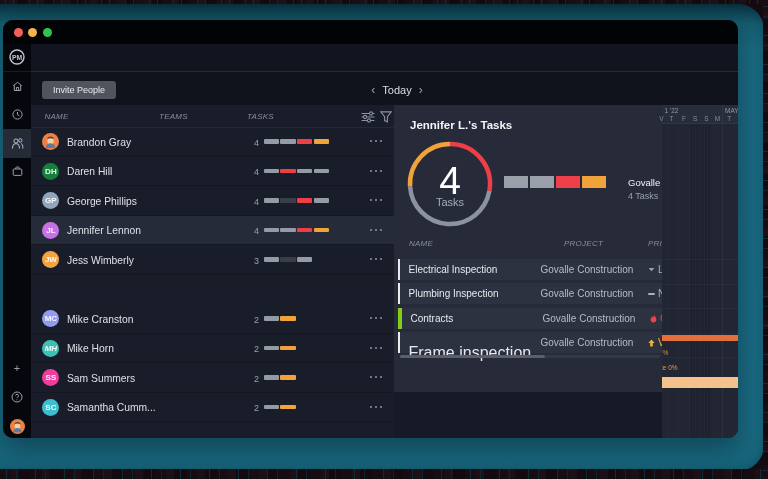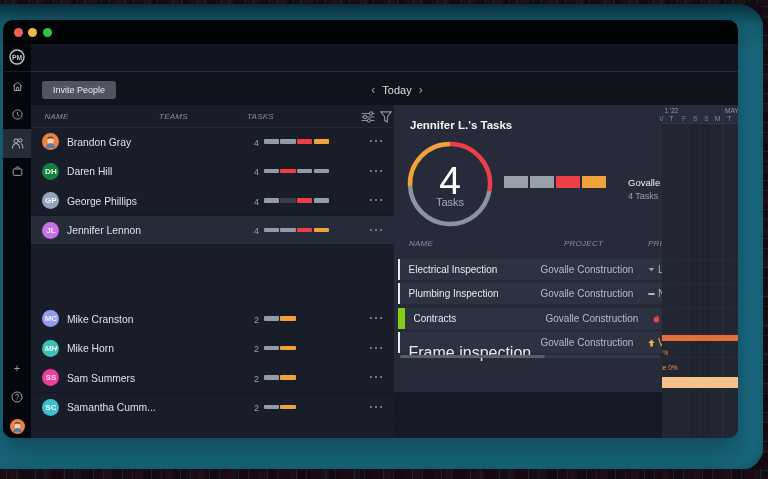--- a/index.html
+++ b/index.html
@@ -126,20 +126,33 @@
         </div>
   </div>
   <div class="abs lrow" style="top:110.5px;background:#262b39;">
     <div class="abs avatar" style="background:#c770e8;color:rgba(255,255,255,.92);">JL</div>
     <div class="abs rname">Jennifer Lennon</div>
     <div class="abs rcount">4</div>
     <div class="abs bar" style="left:232.5px;background:#959ba5;"></div>
     <div class="abs bar" style="left:249.3px;background:#959ba5;"></div>
     <div class="abs bar" style="left:266.1px;background:#ee3e46;"></div>
     <div class="abs bar" style="left:282.9px;background:#f0a338;"></div>
+    <div class="abs dots">
+          <i></i>
+          <i></i>
+          <i></i>
+        </div>
+  </div>
+  <div class="abs lrow" style="top:140.0px;">
+    <div class="abs avatar" style="background:#f2a445;color:rgba(255,255,255,.92);">JW</div>
+    <div class="abs rname">Jess Wimberly</div>
+    <div class="abs rcount">3</div>
+    <div class="abs bar" style="left:232.5px;background:#959ba5;"></div>
+    <div class="abs bar" style="left:249.3px;background:#3a3e48;"></div>
+    <div class="abs bar" style="left:266.1px;background:#959ba5;"></div>
     <div class="abs dots">
           <i></i>
           <i></i>
           <i></i>
         </div>
   </div>
   <div class="abs lrow" style="top:199.0px;">
     <div class="abs avatar" style="background:#939bf0;color:rgba(255,255,255,.92);">MC</div>
     <div class="abs rname">Mike Cranston</div>
     <div class="abs rcount">2</div>
@@ -217,21 +230,21 @@
     <div class="abs" style="left:258.5px;top:5px;font-size:10px;color:#aab0bc;">L</div>
   </div>
   <div class="abs" style="left:3.5px;top:178.4px;width:264.5px;height:21px;background:#2d3241;border-left:2px solid #e8eaee;box-sizing:border-box;">
     <div class="abs" style="left:9px;top:5px;font-size:10px;color:#e6e9ed;white-space:nowrap;">Plumbing Inspection</div>
     <div class="abs" style="left:141px;top:5px;font-size:10px;color:#b6bbc5;white-space:nowrap;">Govalle Construction</div>
     <div class="abs" style="left:248.5px;top:5.5px;height:10px;display:flex;align-items:center;">
           <div style="width:6.5px;height:2px;background:#aab0bc;border-radius:1px;"></div>
         </div>
     <div class="abs" style="left:258.5px;top:5px;font-size:10px;color:#aab0bc;">N</div>
   </div>
-  <div class="abs" style="left:3.5px;top:202.8px;width:264.5px;height:21px;background:#2d3241;border-left:7px solid #84cc16;box-sizing:border-box;">
+  <div class="abs" style="left:3.5px;top:202.8px;width:264.5px;height:21px;background:#2d3241;border-left:4px solid #84cc16;box-sizing:border-box;">
     <div class="abs" style="left:9px;top:5px;font-size:10px;color:#e6e9ed;white-space:nowrap;">Contracts</div>
     <div class="abs" style="left:141px;top:5px;font-size:10px;color:#b6bbc5;white-space:nowrap;">Govalle Construction</div>
     <div class="abs" style="left:248.5px;top:5.5px;height:10px;display:flex;align-items:center;">
           <svg width="7" height="9" viewBox="0 0 8 10">
             <path d="M4.2 0.3 C4.8 2 6.8 3 7.2 5.4 C7.6 7.8 6 9.7 4 9.7 C2 9.7 0.4 7.9 0.8 5.6 C1.05 4.2 2 3.4 2.5 2.3 C2.8 3 3.4 3.4 3.6 4.1 C4.4 3 4.5 1.6 4.2 0.3 Z" fill="#ef4249"></path>
           </svg>
         </div>
     <div class="abs" style="left:258.5px;top:5px;font-size:10px;color:#ef4249;">C</div>
   </div>
   <div class="abs" style="left:3.5px;top:227.2px;width:264.5px;height:21px;background:#2d3241;border-left:2px solid #e8eaee;box-sizing:border-box;">

